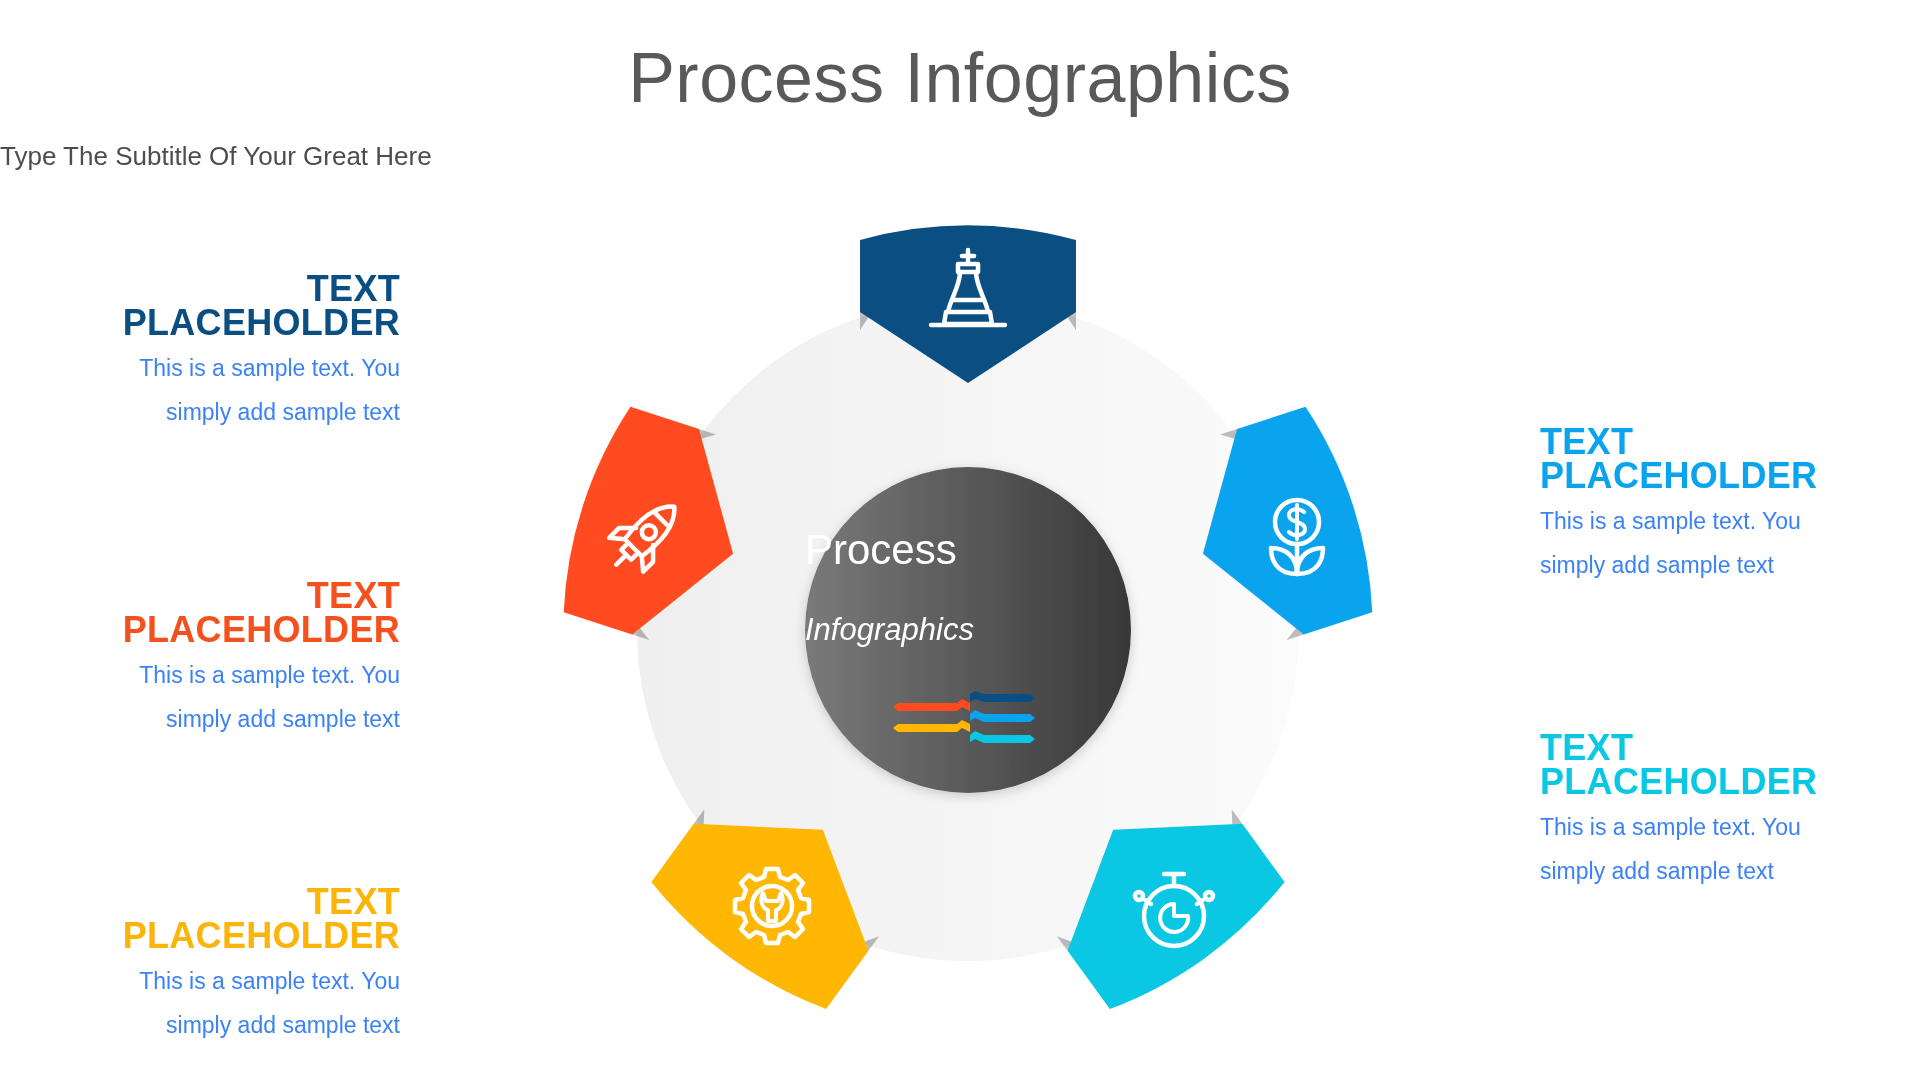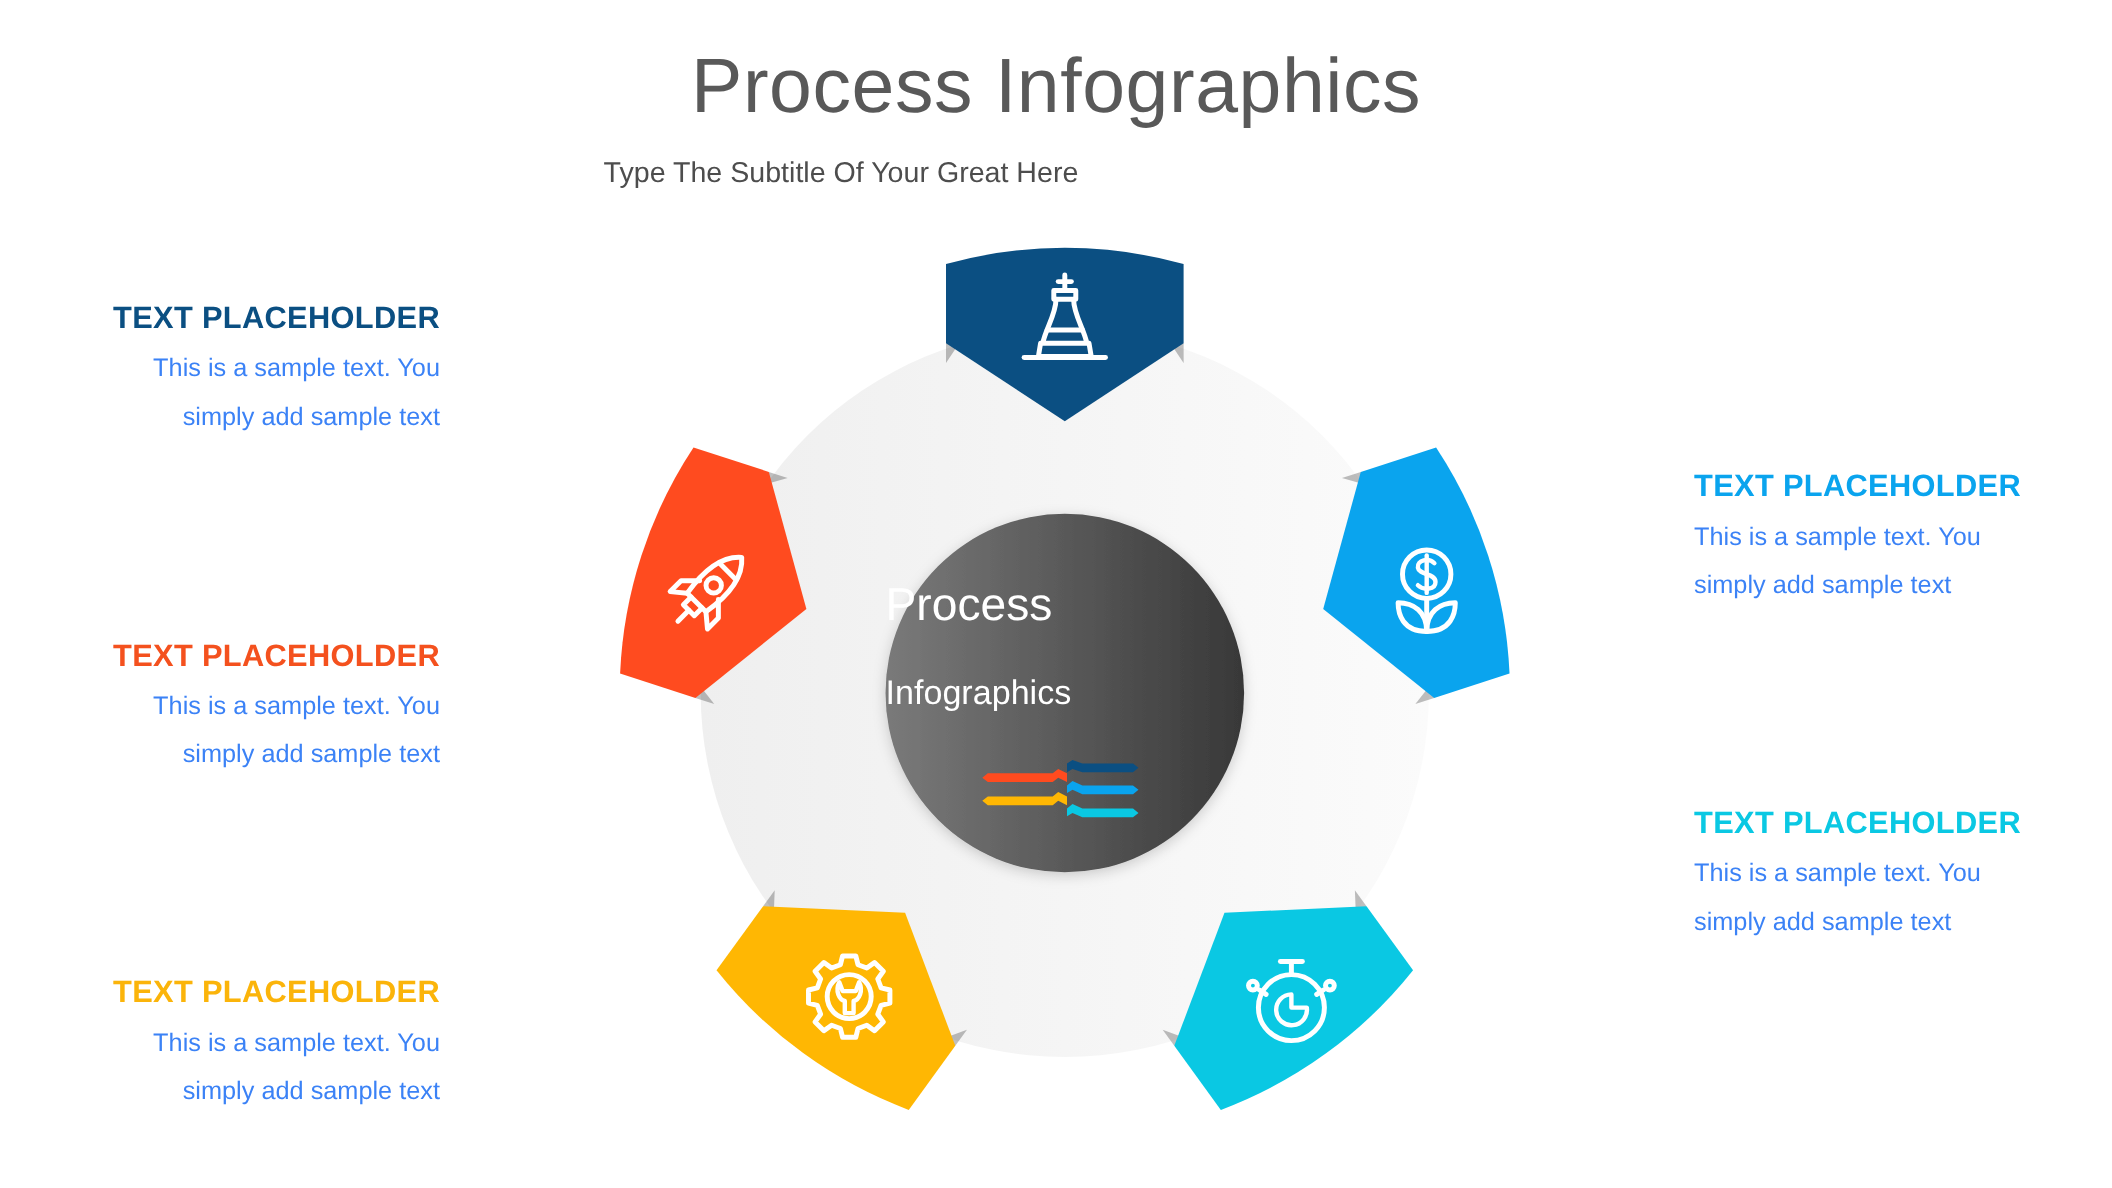--- a/index.html
+++ b/index.html
@@ -8,37 +8,37 @@
       background: #ffffff;
       font-family: "Liberation Sans", "DejaVu Sans", sans-serif;
     }
     .title {
       position: absolute; left: 0; width: 1920px; top: 38px;
       text-align: center; font-size: 70px; color: #595959; font-weight: normal;
       letter-spacing: 0.5px;
     }
     .subtitle {
       position: absolute; left: 0; width: 1529px; top: 141px;
-      text-align: center; font-size: 26px; color: #4d4d4d;
+      text-align: left; font-size: 26px; color: #4d4d4d;
     }
     .block { position: absolute; width: 340px; }
     .block.left { left: 60px; text-align: right; }
     .block.right { left: 1540px; text-align: left; }
     .block .head {
-      font-size: 28px; font-weight: bold; letter-spacing: 0.3px; line-height: 34px;
+      font-size: 36px; font-weight: bold; letter-spacing: 0.3px; line-height: 34px;
     }
     .block .body {
       font-size: 23px; color: #3b82f6; line-height: 44px; margin-top: 6px;
     }
     svg.diagram { position: absolute; left: 0; top: 0; }
     .center-text {
       position: absolute; left: 805px; width: 326px; color: #ffffff;
     }
     .center-text.t1 { top: 526px; font-size: 42px; }
-    .center-text.t2 { top: 612px; font-size: 31px; }
+    .center-text.t2 { top: 612px; font-size: 31px; font-style: italic; }
   </style>
 </head>
 <body>
 
 <div class="title">Process Infographics</div>
 <div class="subtitle">Type The Subtitle Of Your Great Here</div>
 
 <svg class="diagram" width="1920" height="1080" viewBox="0 0 1920 1080">
   <defs>
     <linearGradient id="outerGrad" x1="0" y1="0" x2="1" y2="0">

